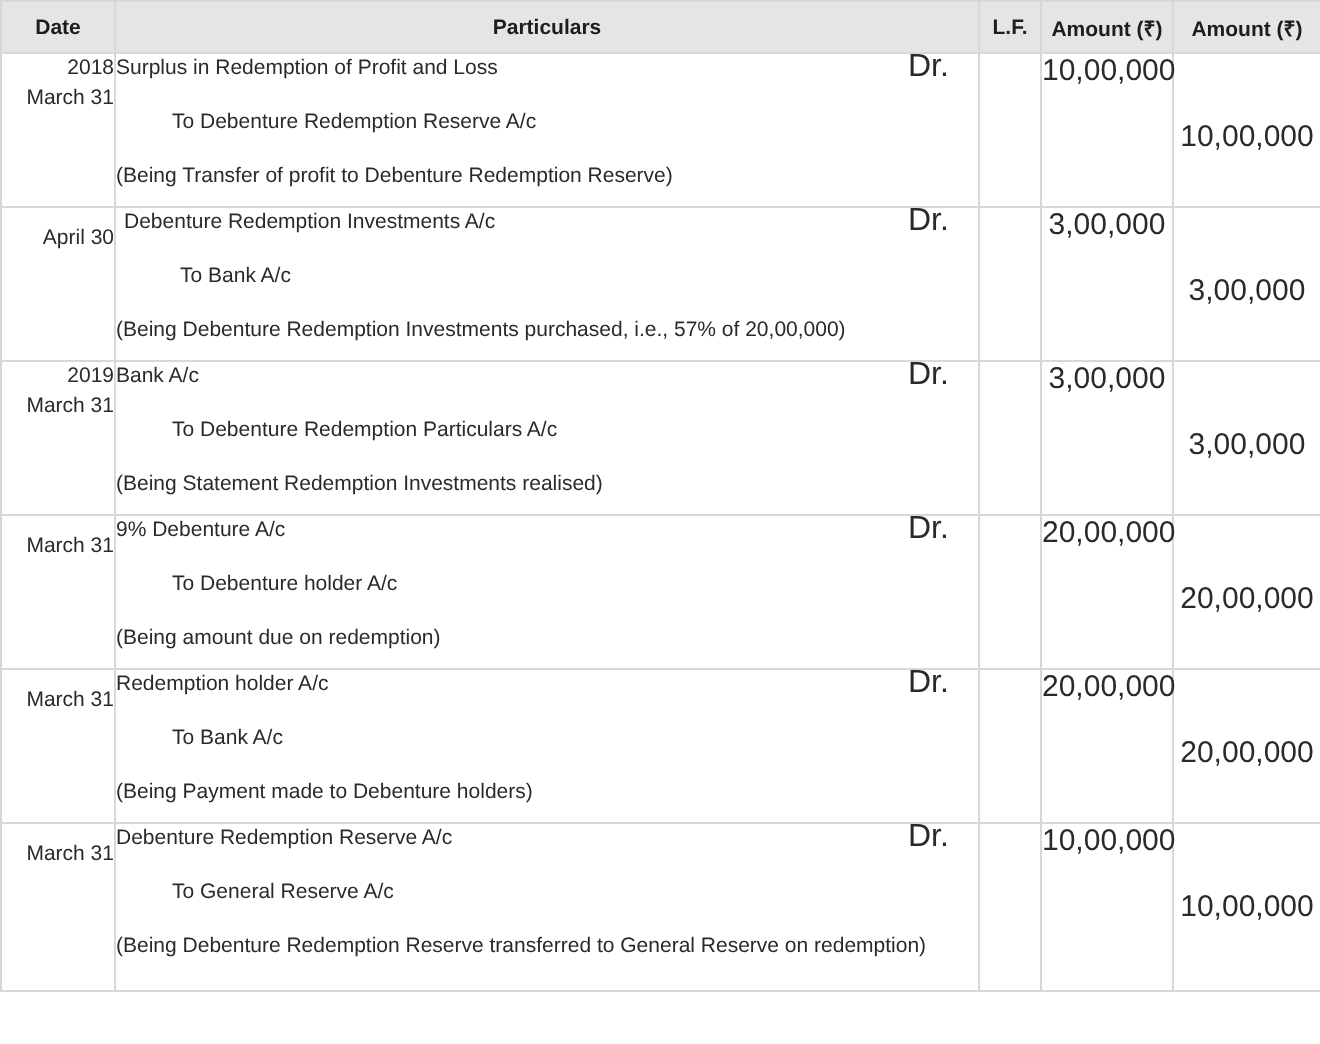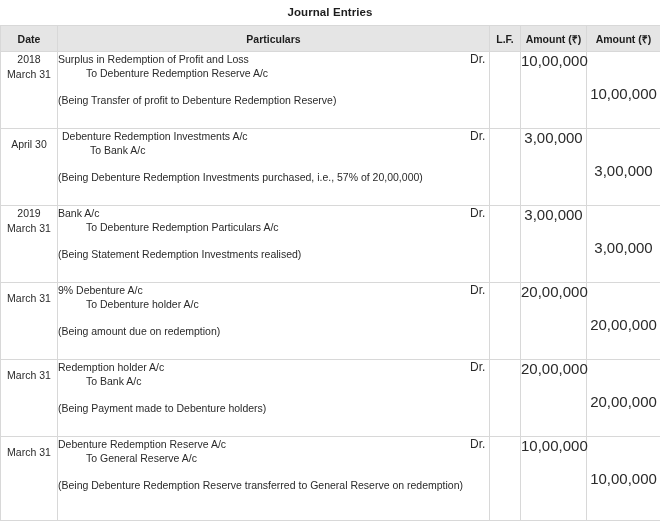--- a/index.html
+++ b/index.html
@@ -46,69 +46,68 @@
   }
 
   
   col.c-date { width: 57px; }
   col.c-part { width: 432px; }
   col.c-lf   { width: 31px; }
   col.c-am1  { width: 66px; }
   col.c-am2  { width: 74px; }
 
   td.date {
-    text-align: center;
+    text-align: right;
     font-size: 10.5px;
     color: #2a2a2a;
     padding-top: 13px;
     line-height: 15px;
     margin-top: 32px;
   }
   td.date.single { padding-top: 8px; }
 
   td.particulars {
     font-size: 10.5px;
     color: #2a2a2a;
     padding: 7px 4px 6px 6px;
   }
   .pline {
     position: relative;
     line-height: 14px;
     height: 14px;
     white-space: nowrap;
   }
-  .pline.sp1 { }
+  .pline.sp1 { margin-top: 13px; }
   .pline.sp2 { margin-top: 13px; }
   .ptext { display: inline-block; }
   .drmark {
     position: absolute;
-    left: 412px;
+    left: 396px;
     top: 0;
-    font-size: 12px;
+    font-size: 16px;
   }
 
   td.lf { }
 
   td.amount {
     font-size: 15px;
     color: #2a2a2a;
     text-align: center;
     padding-top: 8px;
   }
   td.amount.second { padding-top: 33px; }
 
   tr.entry { height: 77px; }
   tr.entry.last { height: 84px; }
 </style>
 </head>
 <body>
 
 <div class="page">
 
-  <div class="title">Journal Entries</div>
 
   <table class="journal">
     <colgroup>
       <col class="c-date">
       <col class="c-part">
       <col class="c-lf">
       <col class="c-am1">
       <col class="c-am2">
     </colgroup>
     <thead>

